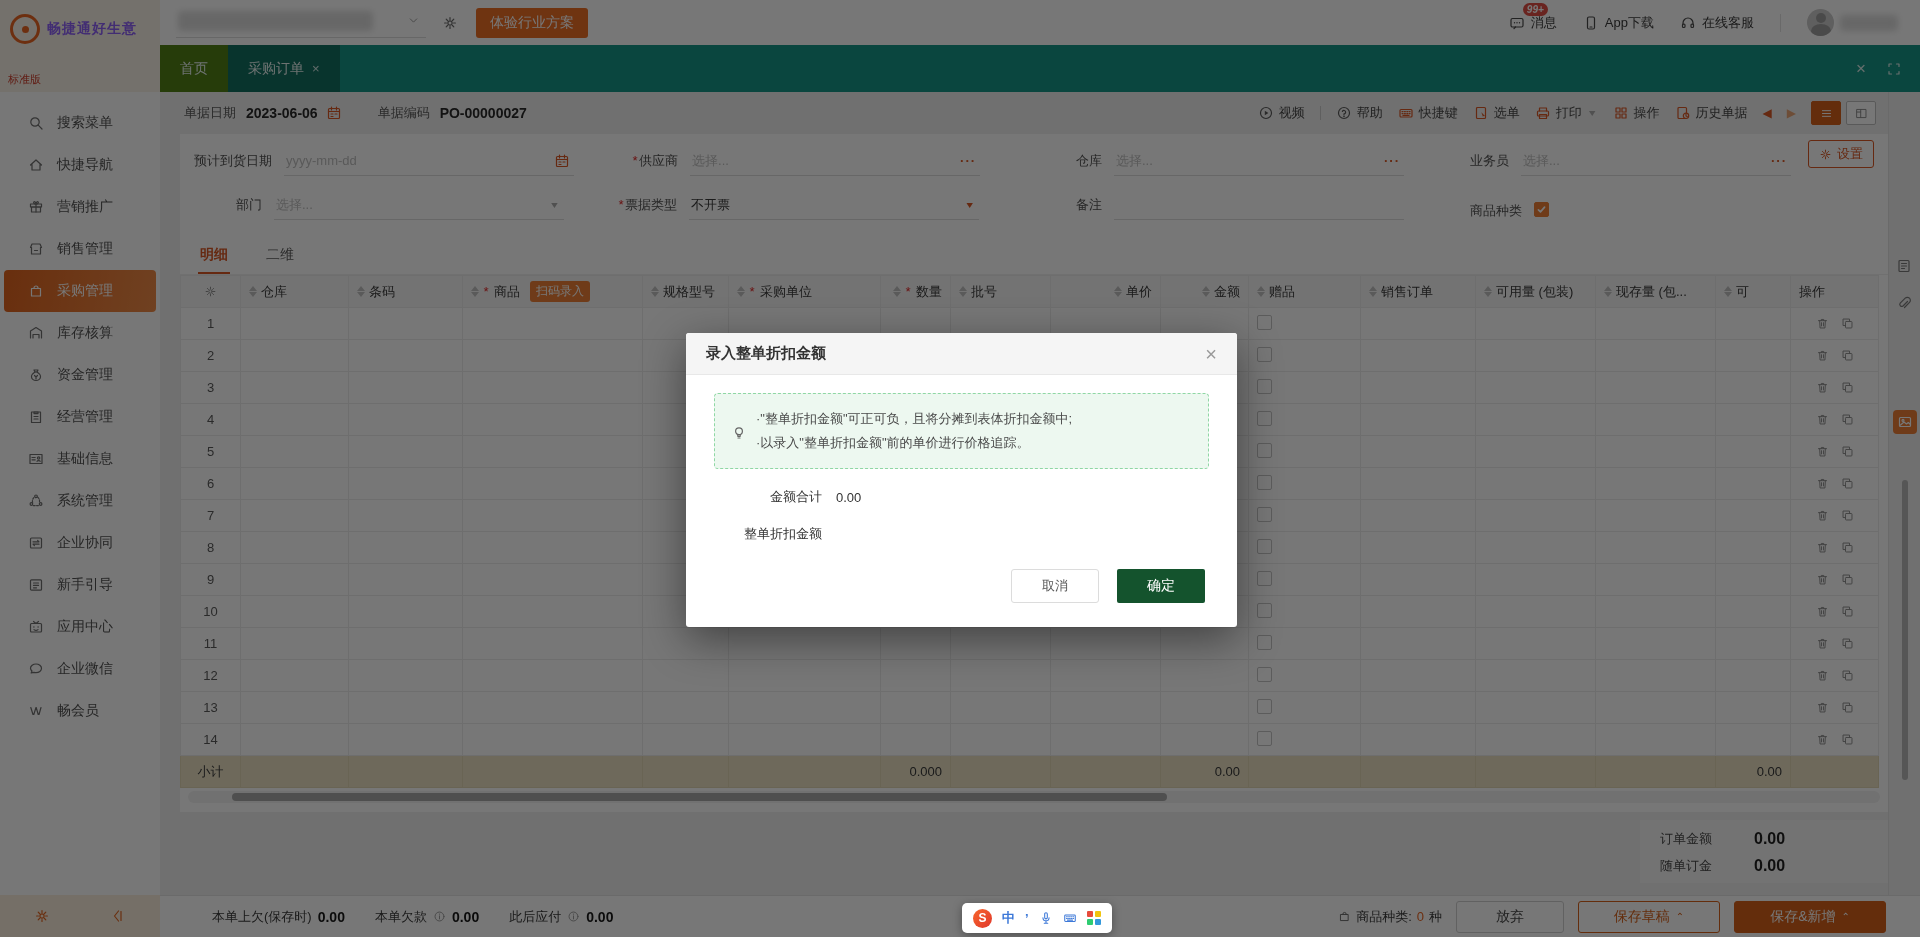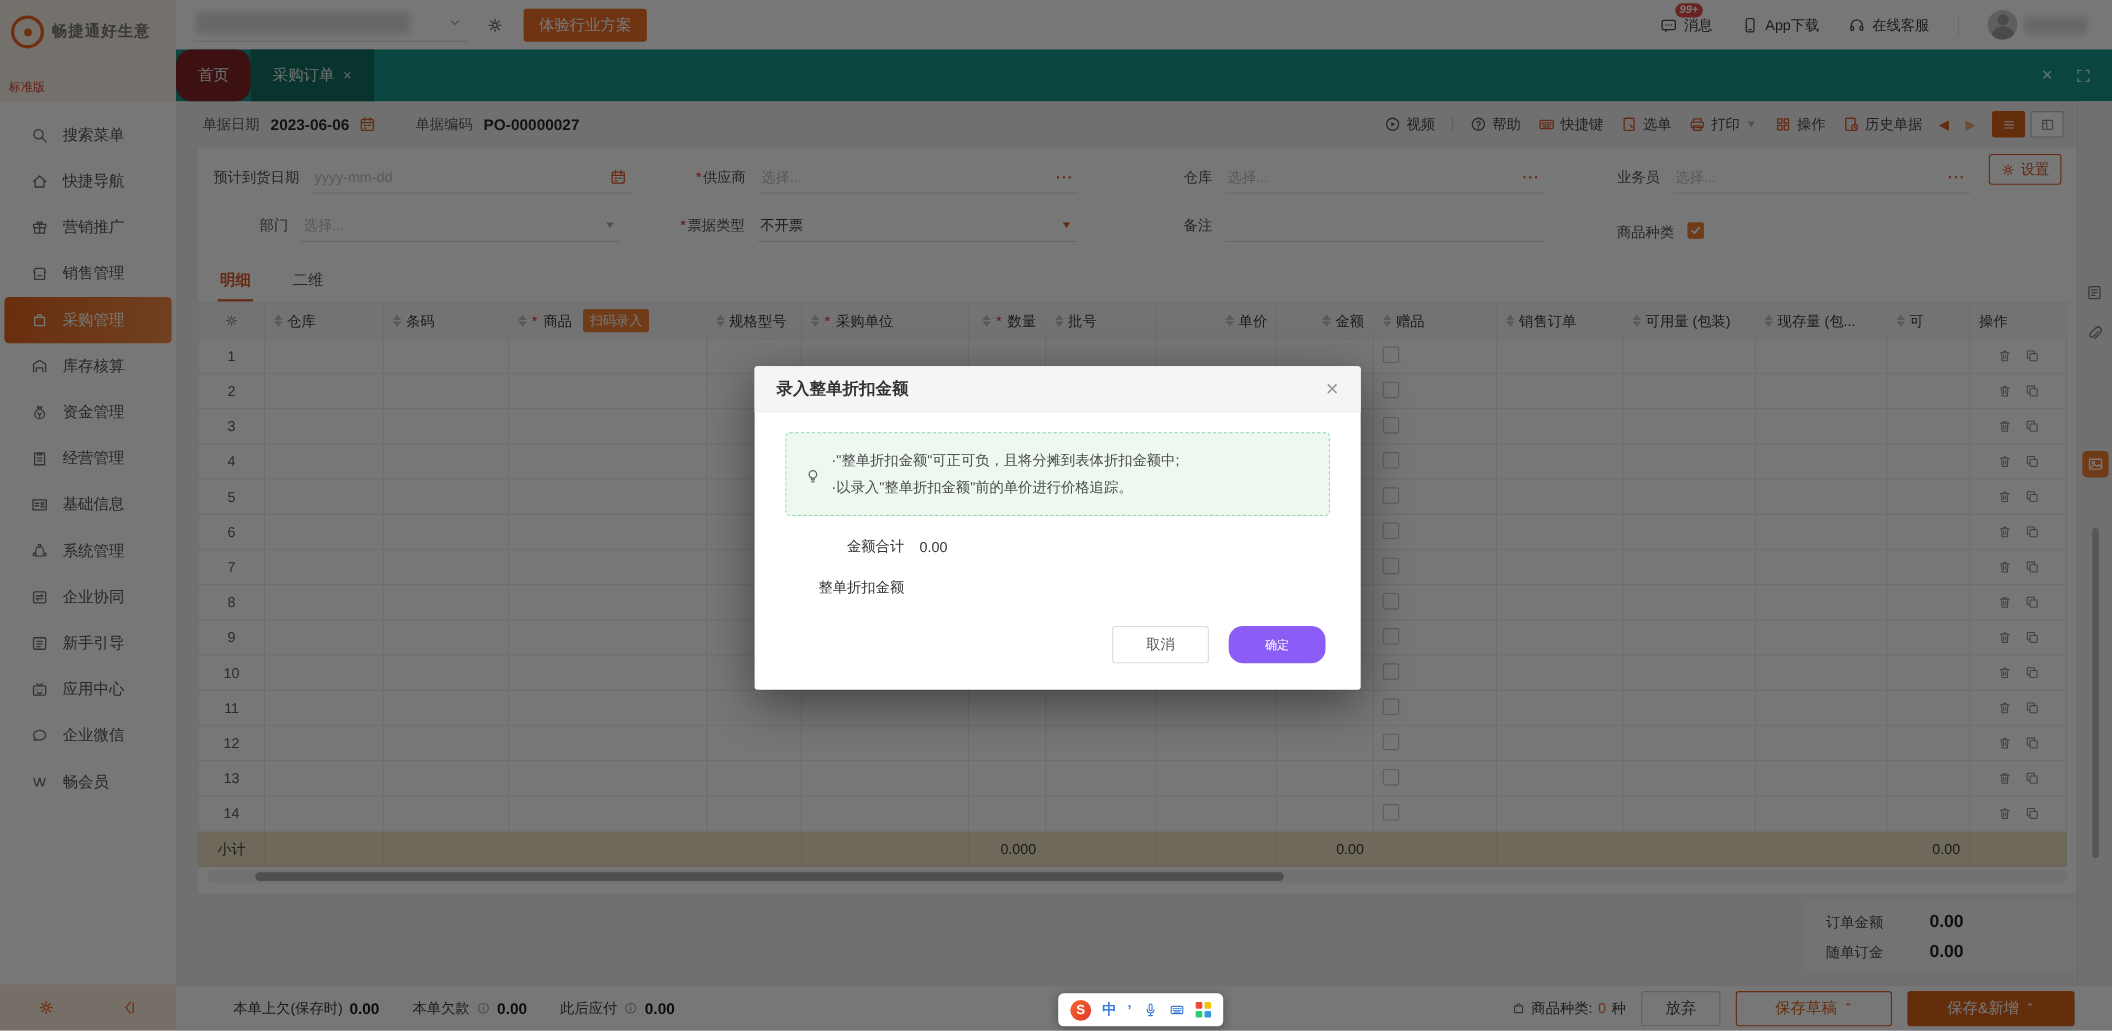--- a/index.html
+++ b/index.html
@@ -10,21 +10,21 @@
   .ic{display:inline-flex;align-items:center;justify-content:center;line-height:0;}
   .ic svg{width:16px;height:16px;stroke:currentColor;fill:none;stroke-width:1.2;stroke-linecap:round;stroke-linejoin:round;}
   .ic.sm svg{width:13px;height:13px;}
 
   
   .sidebar{position:absolute;left:0;top:0;bottom:0;width:160px;background:#fff;z-index:5;display:flex;flex-direction:column;}
   .logo-block{height:92px;background:#F8F1E6;position:relative;padding:14px 0 0 10px;flex:none;}
   .logo-row{display:flex;align-items:center;gap:7px;}
   .logo-mark{width:30px;height:30px;border-radius:50%;border:3px solid #E8611C;position:relative;flex:none;}
   .logo-mark::after{content:"";position:absolute;left:9px;top:9px;width:7px;height:7px;border-radius:50%;background:#E8611C;}
-  .brand-name{color:#737373;font-weight:700;font-size:14px;letter-spacing:1px;}
+  .brand-name{color:#8b5cf6;font-weight:700;font-size:14px;letter-spacing:1px;}
   .edition{position:absolute;left:8px;bottom:5px;color:#CE3A28;font-size:11px;}
   .nav{flex:1;padding-top:10px;overflow:hidden;}
   .nav-item{display:flex;align-items:center;gap:13px;height:42px;padding-left:28px;font-size:14px;color:#4d4d4d;cursor:pointer;}
   .nav-item .ic{color:#6a6a6a;}
   .nav-item.active{background:linear-gradient(100deg,#E05F17,#EF8741);color:#fff;border-radius:4px;margin:0 4px;padding-left:24px;}
   .nav-item.active .ic{color:#fff;}
   .sidebar-footer{height:42px;background:#FBEEDC;display:flex;align-items:center;justify-content:space-between;padding:0 34px;flex:none;}
   .sidebar-footer .ic{color:#E2601A;}
 
   
@@ -41,21 +41,21 @@
   .badge{position:absolute;top:-11px;left:14px;background:#E0483E;color:#fff;font-size:10px;padding:1px 4px;border-radius:8px;font-weight:700;font-style:italic;}
   .tr-divider{width:1px;height:18px;background:#E0E0E0;}
   .avatar{width:27px;height:27px;border-radius:50%;background:#C9C9C9;position:relative;overflow:hidden;flex:none;}
   .avatar::before{content:"";position:absolute;left:8.5px;top:4px;width:10px;height:10px;border-radius:50%;background:#9b9b9b;}
   .avatar::after{content:"";position:absolute;left:3.5px;top:15px;width:20px;height:14px;border-radius:50%;background:#9b9b9b;}
   .name-blur{width:58px;height:16px;}
 
   
   .tabbar{position:absolute;left:160px;top:45px;right:0;height:47px;background:#0F9384;display:flex;align-items:stretch;z-index:4;}
   .tab{display:flex;align-items:center;gap:8px;padding:0 20px;color:#E8F4F1;font-size:14px;cursor:pointer;}
-  .tab.home{background:#7f1d1d;border-radius:14px;}
+  .tab.home{background:#4d7c0f;}
   .tab.active{background:#0A6A5C;}
   .tab .tab-close{font-size:13px;color:#CFE7E2;}
   .win-controls{margin-left:auto;display:flex;align-items:center;gap:20px;padding-right:18px;color:#D7ECE8;}
 
   
   .content{position:absolute;left:160px;top:92px;right:0;bottom:42px;background:#F0F0F0;}
   .toolbar-row{height:42px;display:flex;align-items:center;padding:0 44px 0 24px;}
   .tl-label{color:#555;}
   .tl-value{color:#222;font-weight:700;font-size:14px;margin-left:10px;}
   .tl-cal{color:#D9531E;margin-left:8px;}
@@ -125,21 +125,21 @@
   
   .bottombar{position:absolute;left:160px;right:0;bottom:0;height:42px;background:#fff;border-top:1px solid #E3E3E3;display:flex;align-items:center;padding:0 34px 0 52px;z-index:6;}
   .stat{display:flex;align-items:center;gap:6px;margin-right:30px;}
   .stat .sval{font-weight:700;font-size:14px;color:#111;}
   .stat .ic{color:#999;}
   .bb-right{margin-left:auto;display:flex;align-items:center;gap:14px;}
   .cat{display:flex;align-items:center;gap:5px;color:#333;}
   .cat .ic{color:#666;}
   .cat .cnum{color:#E8611C;}
   .btn{height:32px;border-radius:3px;font-size:14px;display:flex;align-items:center;justify-content:center;gap:6px;cursor:pointer;font-family:inherit;}
-  .btn-plain{width:72px;background:#fff;border:1px solid #CFCFCF;color:#444;}
+  .btn-plain{width:108px;background:#fff;border:1px solid #CFCFCF;color:#444;}
   .btn-outline{width:142px;background:#fff;border:1px solid #D45B12;color:#D45B12;}
   .btn-primary{width:152px;background:#D45B12;border:1px solid #D45B12;color:#fff;}
   .caret{font-size:10px;}
 
   
   .ime{position:absolute;left:962px;top:903px;height:30px;background:#fff;border-radius:5px;box-shadow:0 2px 10px rgba(0,0,0,.35);display:flex;align-items:center;gap:10px;padding:0 11px;z-index:70;}
   .sogou-s{width:19px;height:19px;border-radius:50%;background:linear-gradient(135deg,#F7652B,#E0382C);color:#fff;font-weight:700;font-size:12px;display:flex;align-items:center;justify-content:center;}
   .ime .blue{color:#3C78D8;font-weight:700;}
   .ime .ic{color:#3C78D8;}
   .ime .ic svg{width:14px;height:14px;}
@@ -155,21 +155,21 @@
   .m-body{padding:18px 28px 24px;}
   .tipbox{border:1px dashed #8FD7A4;background:#EDF8F0;border-radius:4px;padding:13px 16px;display:flex;gap:9px;color:#4a4a4a;line-height:1.85;}
   .tipbox .ic{color:#666;margin-top:3px;}
   .sumrow,.discrow{display:flex;align-items:center;margin-top:19px;}
   .m-label{width:108px;text-align:right;color:#333;flex:none;}
   .m-value{margin-left:14px;color:#333;}
   .disc-input{margin-left:14px;width:330px;border:none;border-bottom:1px solid #ED7B2F;height:26px;font-size:13px;font-family:inherit;outline:none;background:transparent;color:#333;}
   .disc-input::placeholder{color:#C4C8CE;}
   .m-foot{margin-top:26px;display:flex;justify-content:flex-end;gap:18px;padding-right:4px;}
   .btn-cancel{width:88px;height:34px;background:#fff;border:1px solid #DCDCDC;border-radius:3px;color:#555;font-family:inherit;font-size:13px;cursor:pointer;}
-  .btn-ok{width:88px;height:34px;background:#8b5cf6;border:none;border-radius:13px;color:#fff;font-family:inherit;font-size:11px;cursor:pointer;}
+  .btn-ok{width:88px;height:34px;background:#14532d;border:none;border-radius:2px;color:#fff;font-family:inherit;font-size:14px;cursor:pointer;}
 </style>
 </head>
 <body>
 
 <div class="screen">
 
   <aside class="sidebar">
     <div class="logo-block">
       <div class="logo-row">
         <span class="logo-mark"></span>

